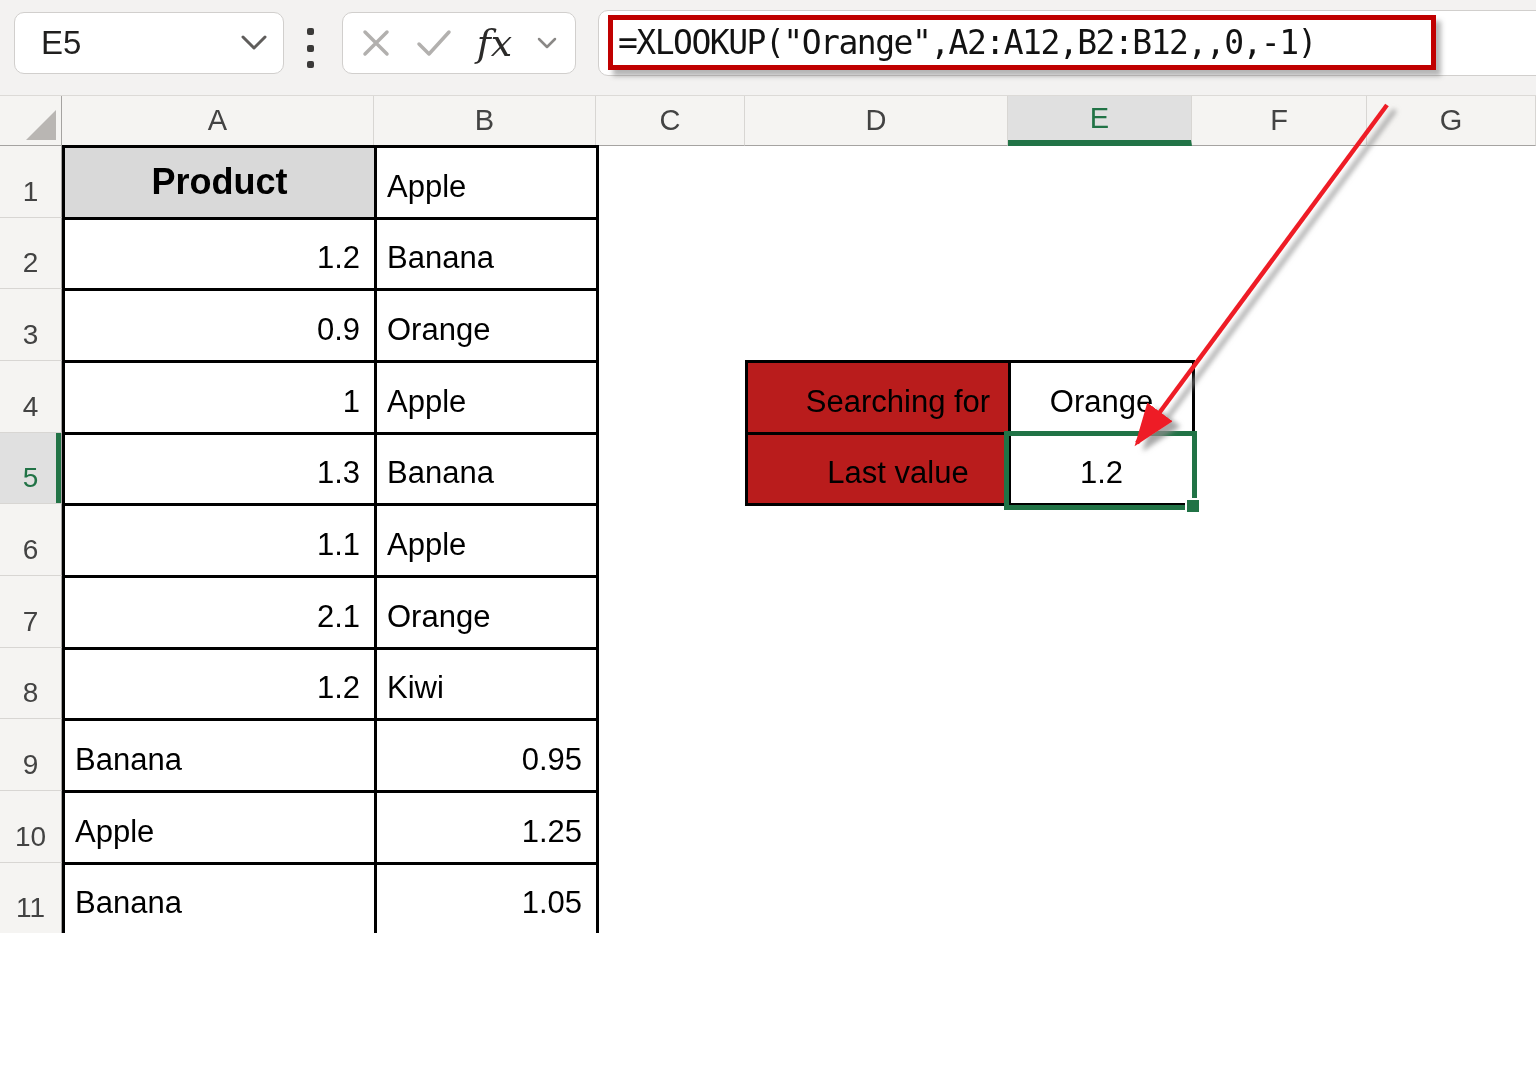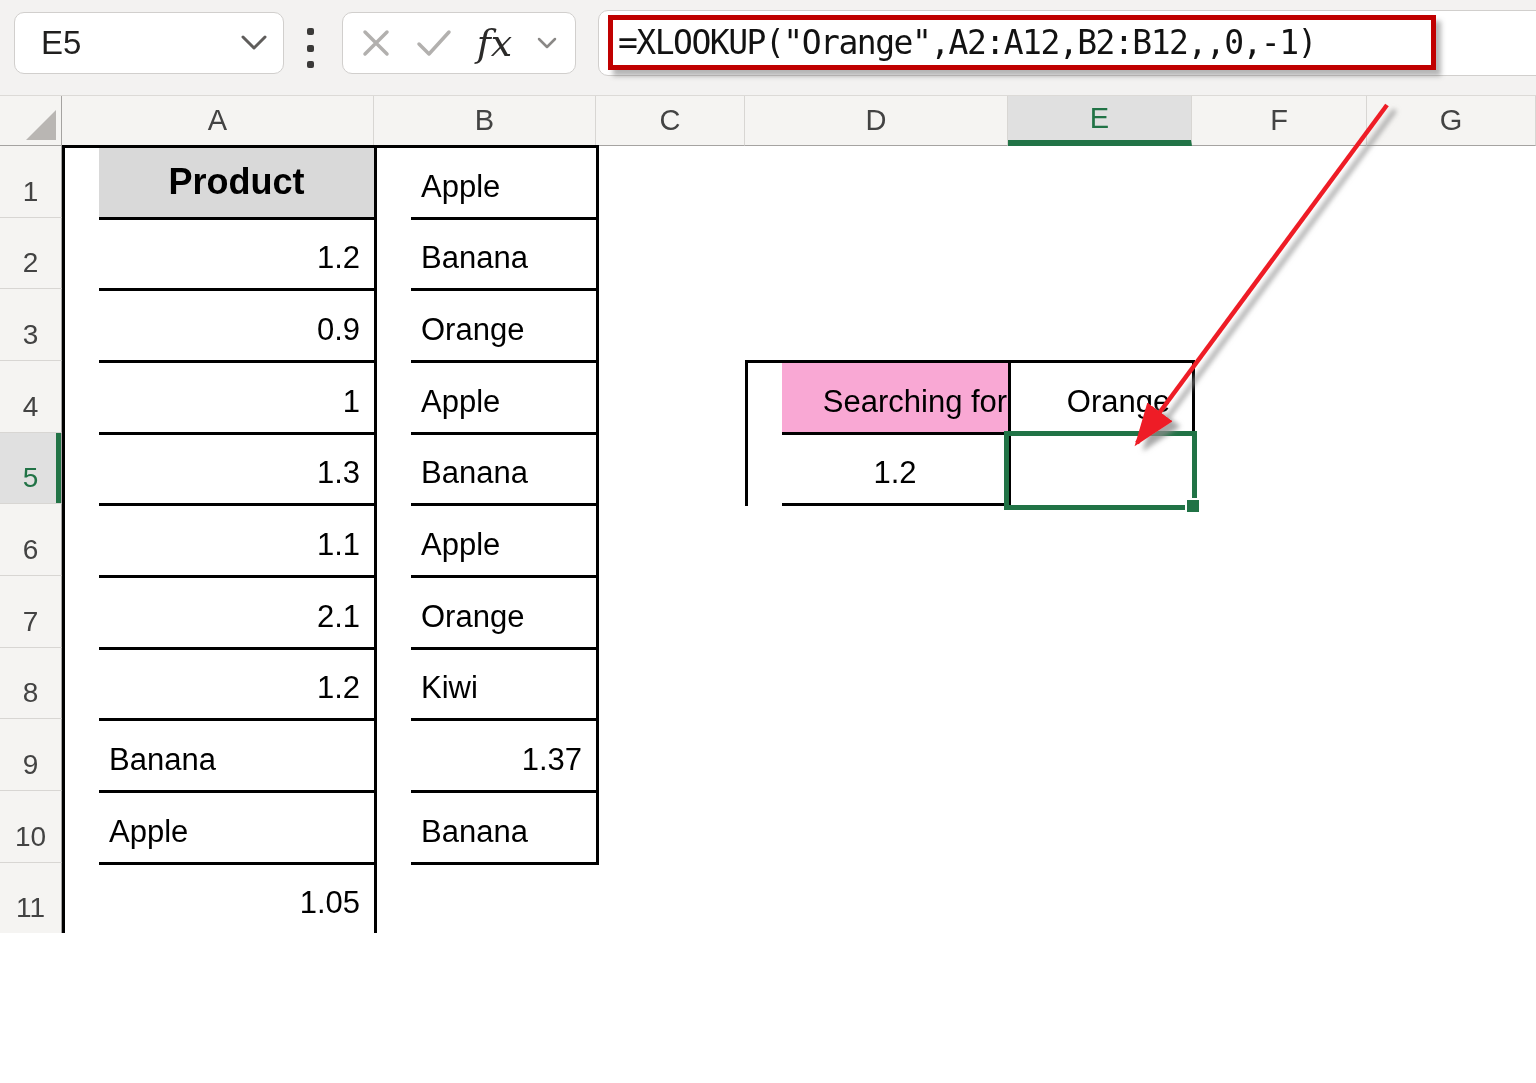--- a/index.html
+++ b/index.html
@@ -27,29 +27,29 @@
   .colhdrs { position:absolute; left:62px; top:96px; height:50px; display:flex; z-index:1; }
   .colhdr { height:50px; display:flex; align-items:center; justify-content:center; font-size:29px; color:#434343; background:#f5f4f2; border-right:1px solid #d8d6d3; border-bottom:1px solid #a5a3a1; }
   .colhdr.sel { background:#e0e0e0; color:#217346; border-bottom:6px solid #217346; }
   .rowhdrs { position:absolute; left:0; top:146px; width:62px; height:937px; overflow:hidden; z-index:1; }
   .rowhdr { width:62px; height:71.67px; display:flex; align-items:flex-end; justify-content:center; font-size:28px; color:#434343; background:#f5f4f2; border-right:1px solid #a5a3a1; border-bottom:1px solid #d8d6d3; padding-bottom:9px; position:relative; }
   .rowhdr.sel { background:#e0e0e0; color:#217346; }
   .rowhdr.sel::after { content:""; position:absolute; right:0; top:0; width:5px; height:100%; background:#217346; }
 
   
   .ptable { position:absolute; left:62px; top:145px; display:grid; grid-template-columns:312px 222px; grid-auto-rows:71.67px; border-top:3px solid #000; border-left:3px solid #000; background:#fff; z-index:3; }
-  .cell { border-right:3px solid #000; border-bottom:3px solid #000; display:flex; font-size:31px; color:#000; background:#fff;margin-left:34px; }
+  .cell { border-right:3px solid #000; border-bottom:3px solid #000; display:flex; font-size:31px; color:#000; background:#fff; }
   .cell.hdr { background:#d9d9d9; font-weight:bold; font-size:36px; align-items:center; justify-content:center; }
   .cell.name { align-items:flex-end; padding:10px 0 12px 10px; }
   .cell.price { align-items:flex-end; justify-content:flex-end; padding:0 14px 12px 0; }
 
   
   .ltable { position:absolute; left:745px; top:360px; display:grid; grid-template-columns:263px 184px; grid-auto-rows:71.67px; border-top:3px solid #000; border-left:3px solid #000; z-index:3; }
   .ltable .cell { align-items:flex-end; justify-content:center; padding-bottom:12px; }
-  .ltable .lbl { background:#f9a8d4;padding-left:40px; }
+  .ltable .lbl { background:#b91c1c;padding-left:40px; }
 
   
   .selbox { position:absolute; left:1004px; top:431px; width:193px; height:79px; border:5px solid #217346; z-index:5; pointer-events:none; }
   .handle { position:absolute; right:-9px; bottom:-9px; width:16px; height:16px; background:#217346; border:2px solid #fff; pointer-events:auto; }
 
   
   .arrow-svg { position:absolute; left:0; top:0; z-index:9; pointer-events:none; }
 </style>
 </head>
 <body>
@@ -142,29 +142,31 @@
     <div class="cell name">Apple</div>
     <div class="cell price">1.3</div>
     <div class="cell name">Banana</div>
     <div class="cell price">1.1</div>
     <div class="cell name">Apple</div>
     <div class="cell price">2.1</div>
     <div class="cell name">Orange</div>
     <div class="cell price">1.2</div>
     <div class="cell name">Kiwi</div>
     <div class="cell name">Banana</div>
-    <div class="cell price">1.37</div>
+    <div class="cell price">0.95</div>
     <div class="cell name">Apple</div>
+    <div class="cell price">1.25</div>
     <div class="cell name">Banana</div>
     <div class="cell price">1.05</div>
   </div>
 
   <div class="ltable">
     <div class="cell lbl">Searching for</div>
     <div class="cell">Orange</div>
+    <div class="cell lbl">Last value</div>
     <div class="cell">1.2</div>
   </div>
 
   <div class="selbox">
     <div class="handle"></div>
   </div>
 
   <svg class="arrow-svg" width="1536" height="1083" viewBox="0 0 1536 1083">
     <defs>
       <marker id="ah" markerWidth="11" markerHeight="9" refX="8.6" refY="3.5" orient="auto" markerUnits="strokeWidth">

